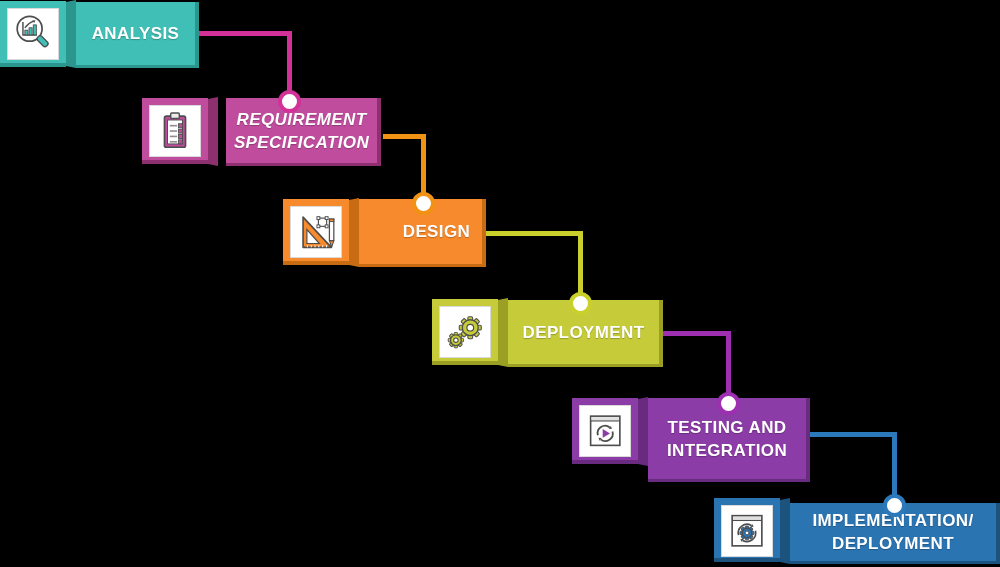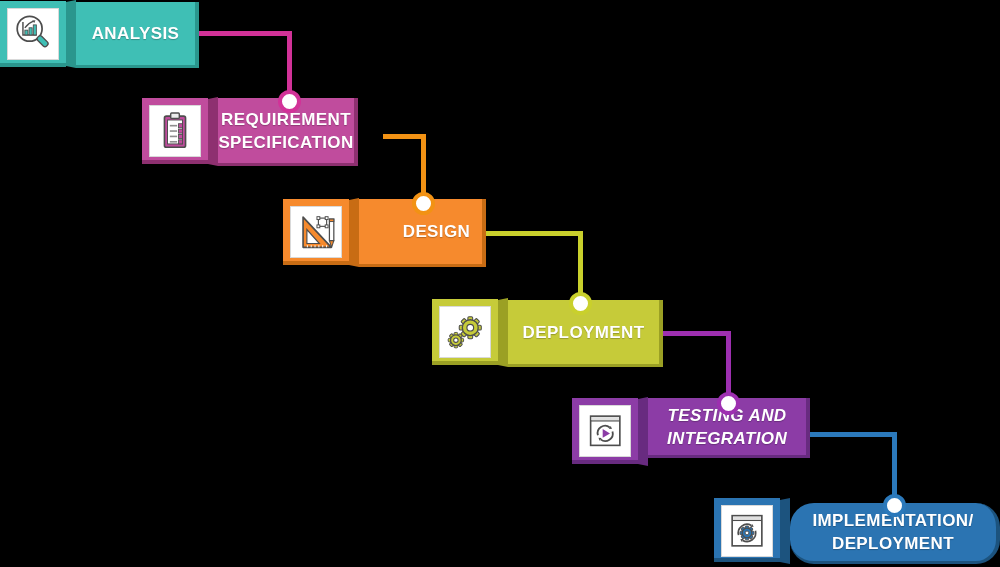--- a/index.html
+++ b/index.html
@@ -21,25 +21,25 @@
     color:#fff;font-weight:700;font-size:17px;line-height:23px;letter-spacing:.4px;
     text-align:center;white-space:pre-line;text-shadow:0 1px 1px rgba(0,0,0,.25);
   }
   
   .conn .h,.conn .v{position:absolute;background:var(--c);}
   .conn .h{height:5px;}
   .conn .v{width:5px;}
   .dot{position:absolute;width:15px;height:15px;border-radius:50%;background:#fff;border:4px solid var(--c);z-index:5;}
   
   .s1 .tile{left:0;top:1px;}   .s1 .flap{left:66px;top:0;height:68px;}   .s1 .bar{left:76px;top:2px;width:123px;height:66px;}
-  .s2 .tile{left:142px;top:98px;} .s2 .flap{left:208px;top:97px;height:69px;} .s2 .bar{left:218px;top:98px;width:140px;height:68px;}
+  .s2 .tile{left:142px;top:98px;} .s2 .flap{left:208px;top:97px;height:69px;} .s2 .bar{left:226px;top:98px;width:155px;height:68px;font-style:italic;}
   .s3 .tile{left:283px;top:199px;} .s3 .flap{left:349px;top:198px;height:69px;} .s3 .bar{left:359px;top:199px;width:127px;height:68px;padding-left:32px;}
   .s4 .tile{left:432px;top:299px;} .s4 .flap{left:498px;top:298px;height:69px;} .s4 .bar{left:508px;top:300px;width:155px;height:67px;}
-  .s5 .tile{left:572px;top:398px;} .s5 .flap{left:638px;top:397px;height:69px;} .s5 .bar{left:648px;top:398px;width:162px;height:60px;font-style:italic;}
-  .s6 .tile{left:714px;top:498px;height:60px;} .s6 .flap{left:780px;top:498px;height:66px;} .s6 .bar{left:790px;top:503px;width:210px;height:61px;border-radius:24px;}
+  .s5 .tile{left:572px;top:398px;} .s5 .flap{left:638px;top:397px;height:69px;} .s5 .bar{left:648px;top:398px;width:162px;height:84px;}
+  .s6 .tile{left:714px;top:498px;height:60px;} .s6 .flap{left:780px;top:498px;height:66px;} .s6 .bar{left:790px;top:503px;width:210px;height:61px;}
   
   .c1 .h{left:199px;top:31px;width:93px;} .c1 .v{left:287px;top:31px;height:70px;} .c1 .dot{left:278px;top:90px;}
   .c2 .h{left:383px;top:134px;width:43px;} .c2 .v{left:421px;top:134px;height:69px;} .c2 .dot{left:412px;top:192px;}
   .c3 .h{left:486px;top:231px;width:97px;} .c3 .v{left:578px;top:231px;height:72px;} .c3 .dot{left:569px;top:292px;}
   .c4 .h{left:663px;top:331px;width:68px;} .c4 .v{left:726px;top:331px;height:72px;} .c4 .dot{left:717px;top:392px;}
   .c5 .h{left:810px;top:432px;width:87px;} .c5 .v{left:892px;top:432px;height:73px;} .c5 .dot{left:883px;top:494px;}
 </style>
 </head>
 <body>
 

